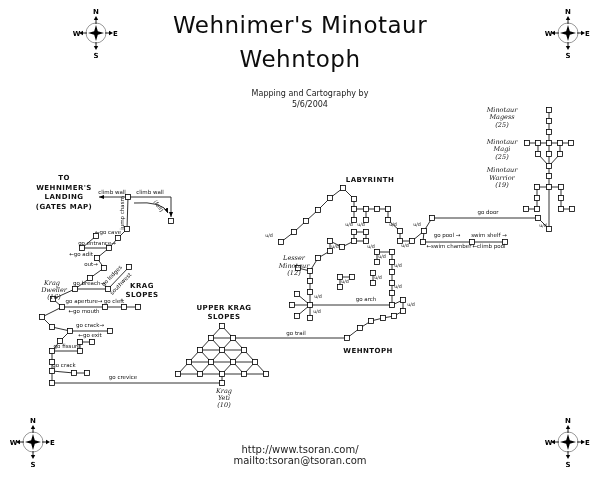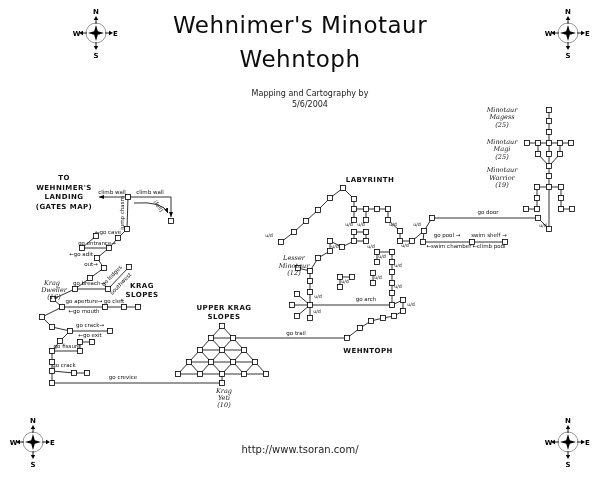--- a/index.html
+++ b/index.html
@@ -461,15 +461,16 @@
   <div class="title-line" id="title1">Wehnimer's Minotaur</div>
   <div class="title-line" id="title2">Wehntoph</div>
 
   <div class="credits">
     <div>Mapping and Cartography by</div>
     <div>5/6/2004</div>
   </div>
 
   <div class="footer">
     <div>http://www.tsoran.com/</div>
+    <div>mailto:tsoran@tsoran.com</div>
   </div>
 
 </div>
 
 </body></html>

